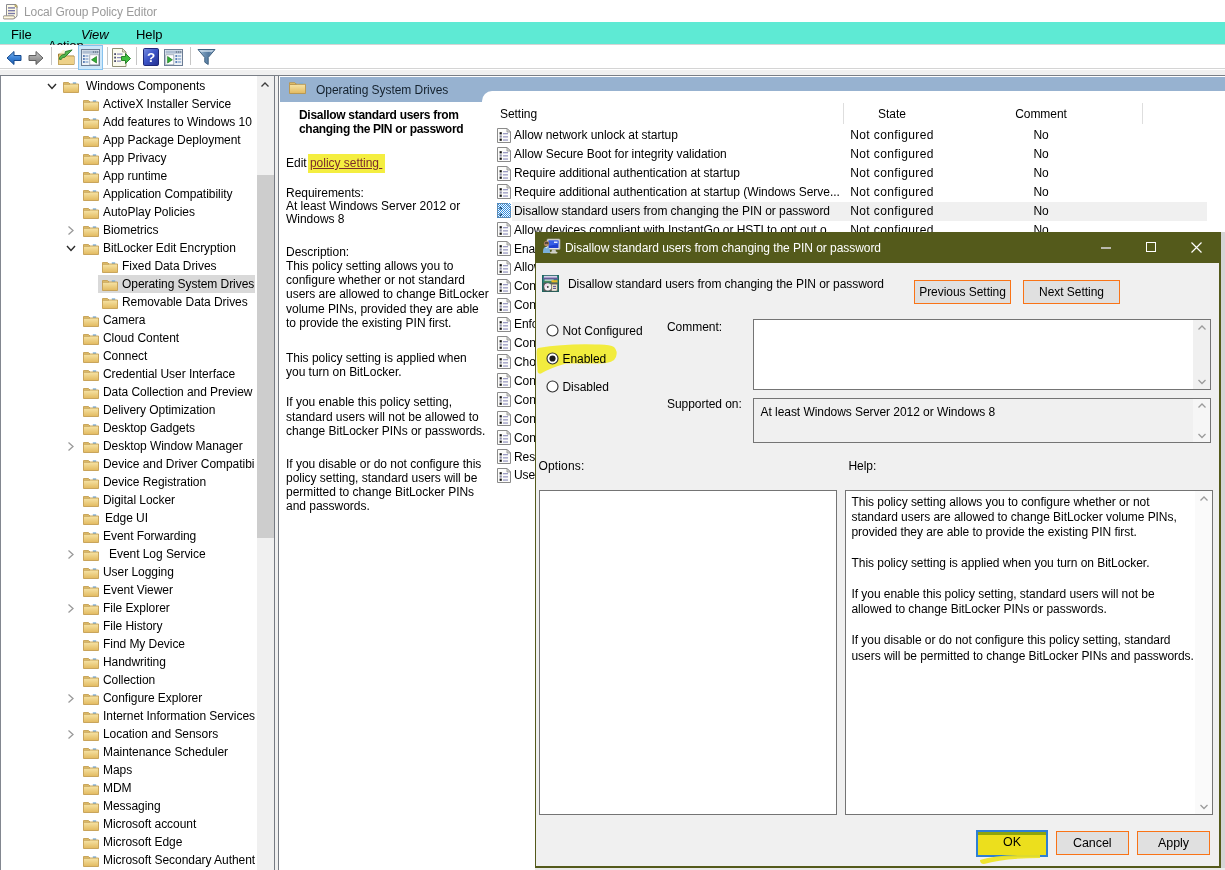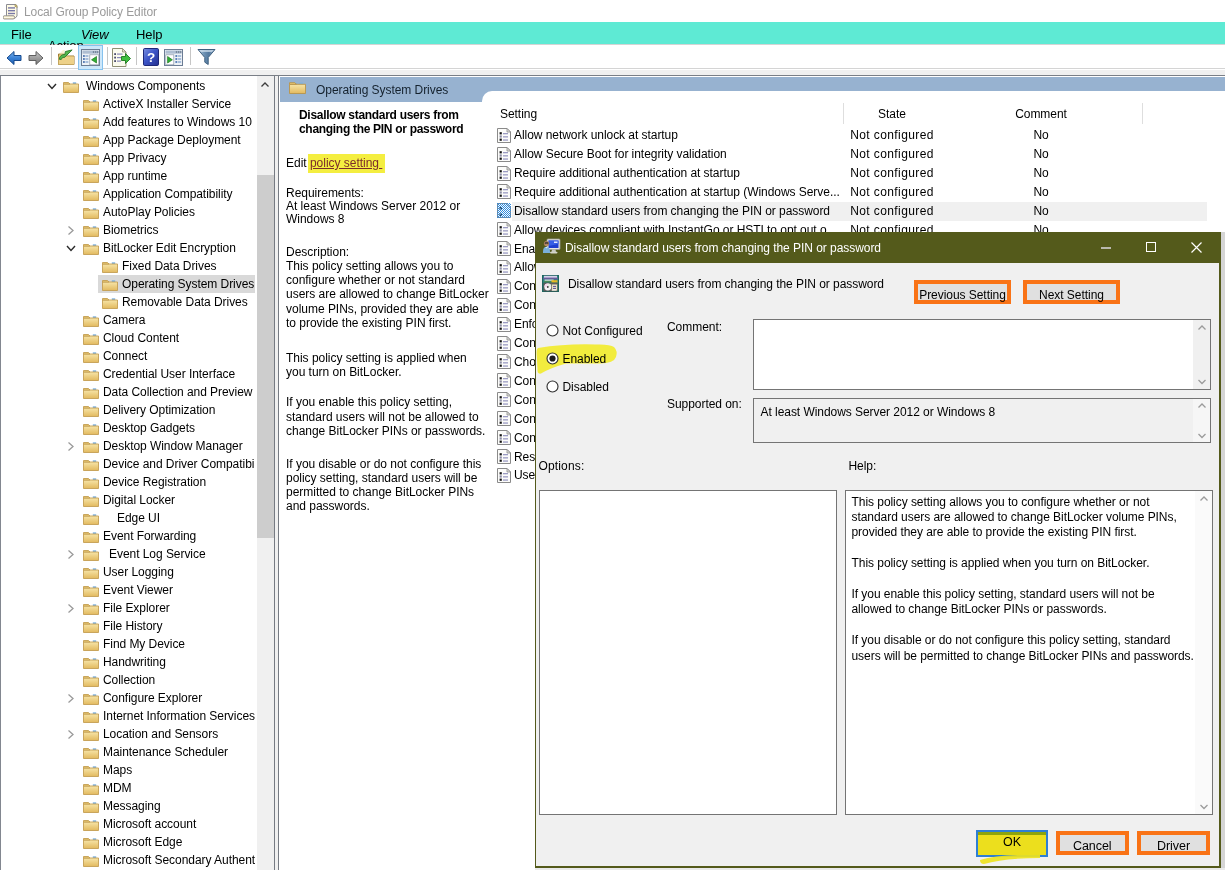--- a/index.html
+++ b/index.html
@@ -22,21 +22,21 @@
 #banner { position:absolute; left:279.5px; top:76.5px; width:945.5px; height:25px; background:#97b2d0; }
 #listwhite { position:absolute; left:481.5px; top:91px; width:743.5px; height:779px; background:#fff; border-top-left-radius:10px; }
 #bannertext { position:absolute; left:316px; top:83px; font-size:12px; color:#15222e; }
 
 .lrow { position:absolute; height:19px; line-height:19px; white-space:nowrap; }
 .lhead { position:absolute; font-size:12px; color:#000; }
 .vline { position:absolute; width:1px; background:#dedede; }
 
 #dialog { position:absolute; left:535px; top:263px; width:686px; height:605px; background:#f0f0f0; border-left:1px solid #545a1b; border-right:2px solid #545a1b; border-bottom:2px solid #545a1b; }
 #dtitle { position:absolute; left:535px; top:232px; width:686px; height:31px; background:#545a1b; }
-.dbtn { position:absolute; height:24px; background:#e0e0e0; border:4px solid #f97316; text-align:center; font-size:12px; color:#000; }
+.dbtn { position:absolute; height:24px; background:#e0e0e0; border:1px solid #f97316; text-align:center; font-size:12px; color:#000; }
 .box { position:absolute; border:1px solid #747474; background:#fff; }
 .sbtrack { position:absolute; background:#f0f0f0; }
 #graystrip { position:absolute; left:1221px; top:232px; width:4px; height:638px; background:#d5d5d5; }
 #descpanel { letter-spacing:-0.02px; }
 #titletext { letter-spacing:-0.1px; }
 </style>
 </head>
 <body>
 
 <div id="titlebar">
@@ -468,21 +468,21 @@
       <defs>
         <linearGradient id="fg25" x1="0" y1="0" x2="0" y2="1">
           <stop offset="0" stop-color="#f7e5a8"></stop>
           <stop offset="1" stop-color="#e2b95e"></stop>
         </linearGradient>
       </defs>
       <rect x="9.8" y="2.3" width="3.4" height="2" fill="#7fb2e0"></rect>
       <path d="M0.5 4 L15.5 4 L15.5 12.5 L0.5 12.5 Z" fill="url(#fg25)" stroke="#c49e52" stroke-width="0.9"></path>
       <path d="M0.5 2.5 L5.5 2.5 L7 4 L0.5 4 Z" fill="#eccc74" stroke="#c49e52" stroke-width="0.9"></path>
     </svg>
-<div class="trow" style="left:116px;top:433px;">Edge UI</div>
+<div class="trow" style="left:104px;top:433px;">Edge UI</div>
 <svg class="abs" style="left:82px;top:454px;" width="16" height="13" viewBox="0 0 16 13">
       <defs>
         <linearGradient id="fg26" x1="0" y1="0" x2="0" y2="1">
           <stop offset="0" stop-color="#f7e5a8"></stop>
           <stop offset="1" stop-color="#e2b95e"></stop>
         </linearGradient>
       </defs>
       <rect x="9.8" y="2.3" width="3.4" height="2" fill="#7fb2e0"></rect>
       <path d="M0.5 4 L15.5 4 L15.5 12.5 L0.5 12.5 Z" fill="url(#fg26)" stroke="#c49e52" stroke-width="0.9"></path>
       <path d="M0.5 2.5 L5.5 2.5 L7 4 L0.5 4 Z" fill="#eccc74" stroke="#c49e52" stroke-width="0.9"></path>
@@ -1071,17 +1071,17 @@
       <path d="M1.5 2 L5 5.5 L8.5 2" fill="none" stroke="#9b9b9b" stroke-width="1.3"></path>
     </svg>
 <div class="abs" style="left:851.5px;top:494.5px;line-height:15.4px;white-space:nowrap;">This policy setting allows you to configure whether or not<br>standard users are allowed to change BitLocker volume PINs,<br>provided they are able to provide the existing PIN first.<br>&nbsp;<br>This policy setting is applied when you turn on BitLocker.<br>&nbsp;<br>If you enable this policy setting, standard users will not be<br>allowed to change BitLocker PINs or passwords.<br>&nbsp;<br>If you disable or do not configure this policy setting, standard<br>users will be permitted to change BitLocker PINs and passwords.</div>
 <div class="abs" style="left:976px;top:830px;width:72px;height:26.5px;border:2px solid #2e7fd4;background:#ecdf1d;"></div>
 <div class="abs" style="left:978px;top:832px;width:68px;height:3px;background:#3f7200;opacity:0.55;"></div>
 <svg class="abs" style="left:980px;top:854px;" width="62" height="10" viewBox="0 0 62 10">
       <path d="M0 6 Q20 0 60 1 L60 4 Q25 4 4 10 Q0 10 0 6 Z" fill="#eee31e" opacity="0.92"></path>
     </svg>
 <div class="abs" style="left:976px;top:830px;width:72px;height:26.5px;text-align:center;line-height:25px;font-size:12.5px;">OK</div>
 <div class="dbtn" style="left:1055.5px;top:831px;width:73.5px;line-height:22.5px;font-size:12.5px;">Cancel</div>
-<div class="dbtn" style="left:1137px;top:831px;width:73px;line-height:22.5px;font-size:12.5px;">Driver</div>
+<div class="dbtn" style="left:1137px;top:831px;width:73px;line-height:22.5px;font-size:12.5px;">Apply</div>
 </div>
 
 <div id="graystrip"></div>
 <div class="abs" style="left:535px;top:868px;width:690px;height:2px;background:#eaeaea;"></div>
 
 </body></html>

